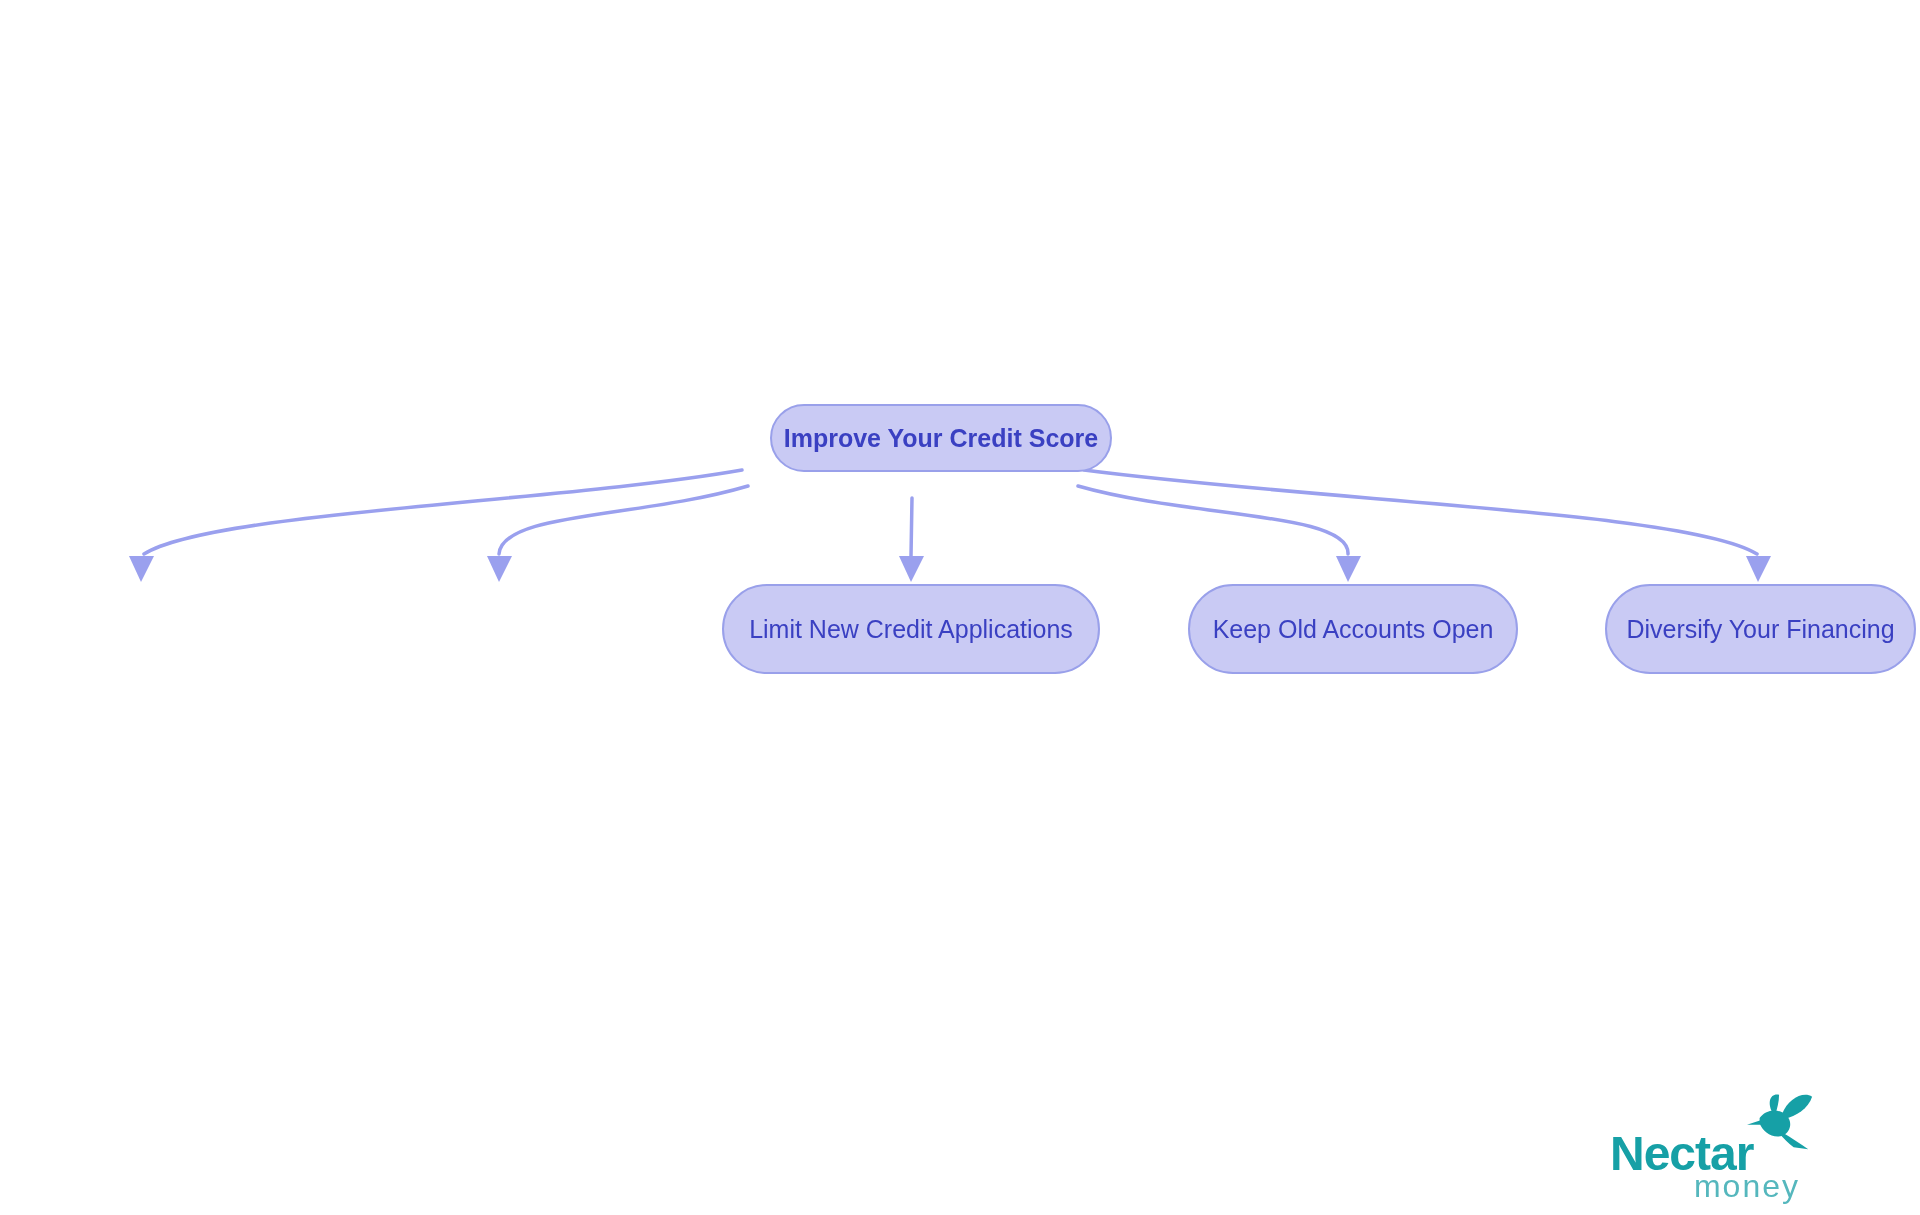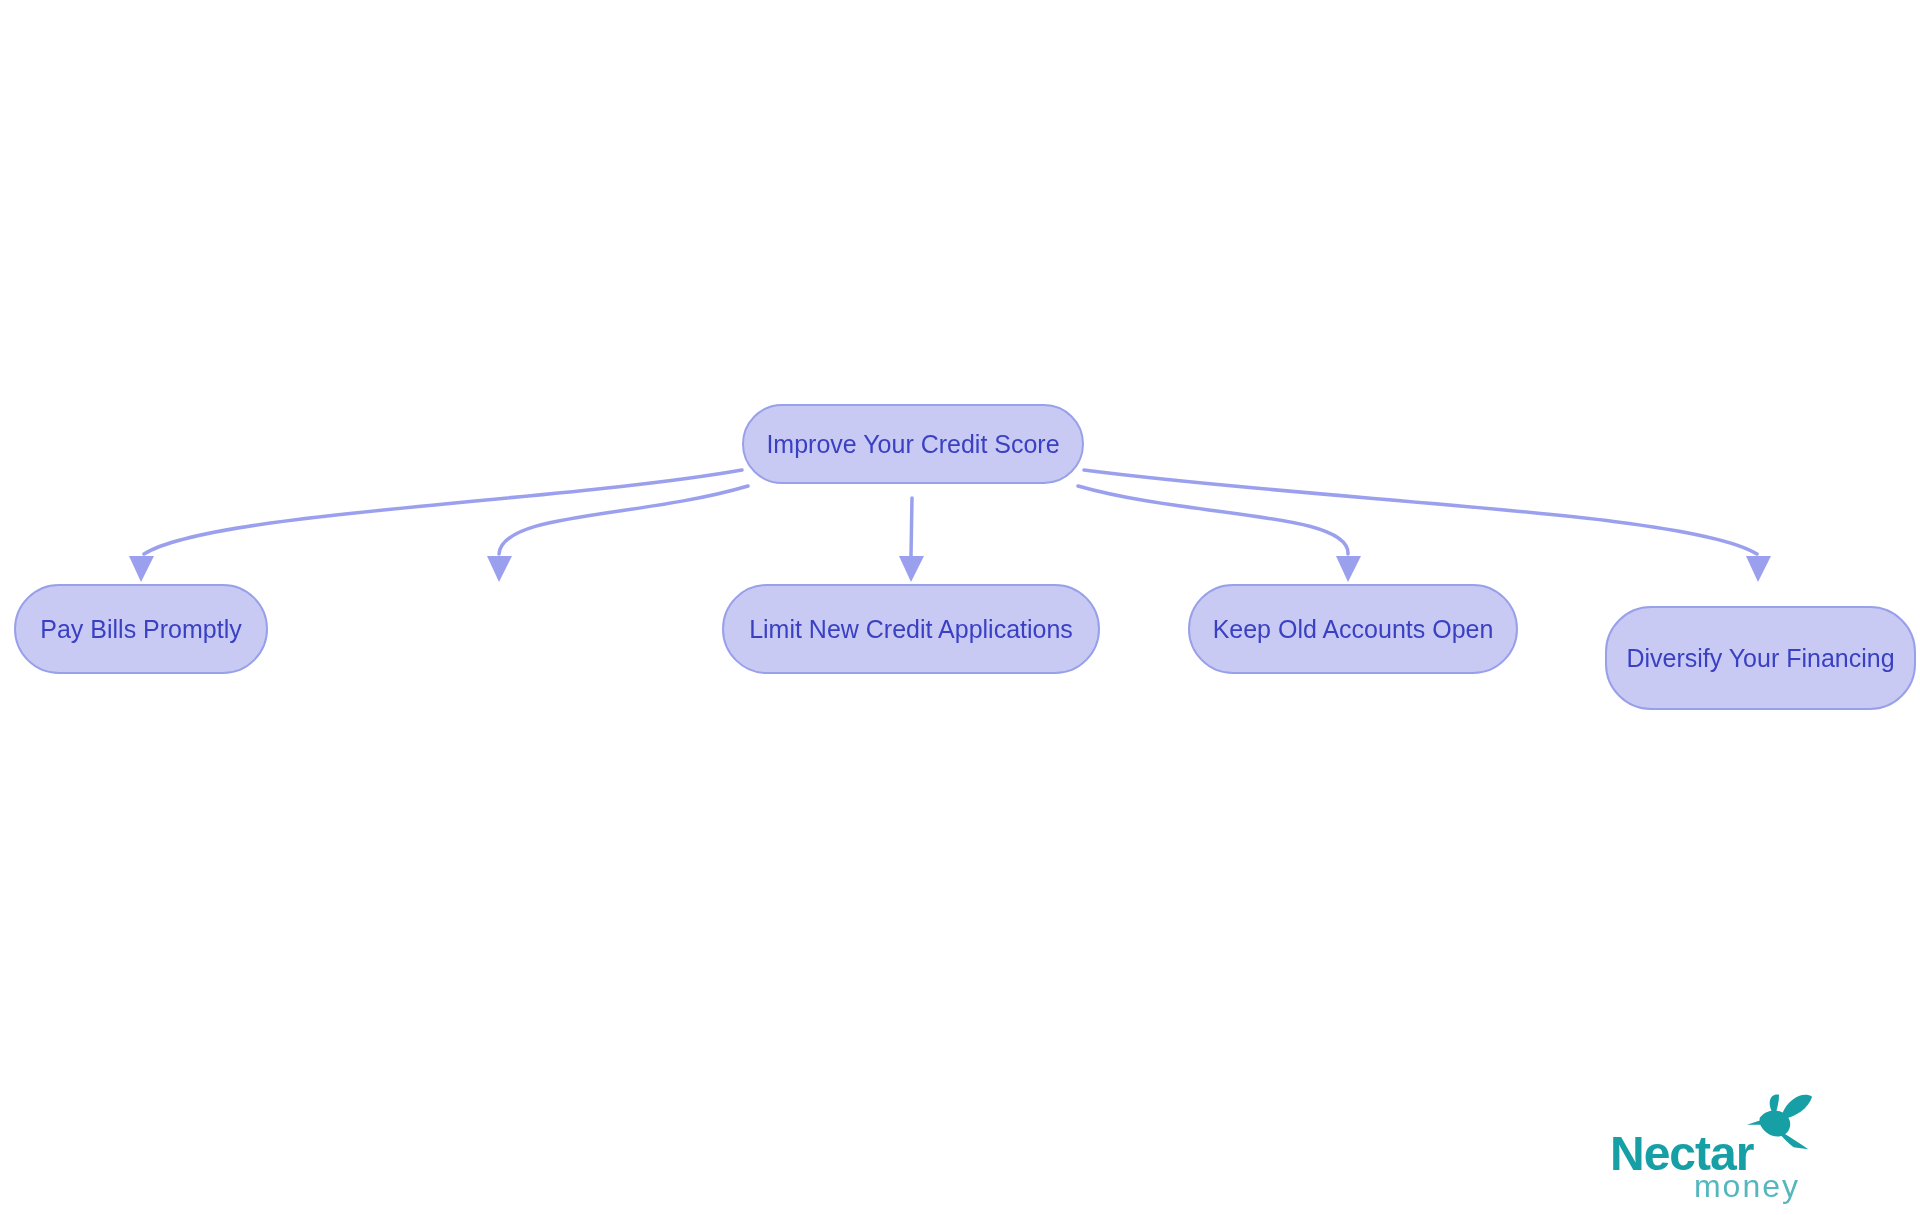--- a/index.html
+++ b/index.html
@@ -95,38 +95,35 @@
     <path class="edge-path" d="M 912 498 L 911 556"></path>
     <path class="edge-path" d="M 1078 486 C 1190 518, 1350 512, 1348 554"></path>
     <path class="edge-path" d="M 1084 470 C 1330 502, 1690 512, 1757 554"></path>
     <polygon class="arrowhead" points="129,556 154,556 141,582"></polygon>
     <polygon class="arrowhead" points="487,556 512,556 499,582"></polygon>
     <polygon class="arrowhead" points="899,556 924,556 911,582"></polygon>
     <polygon class="arrowhead" points="1336,556 1361,556 1348,582"></polygon>
     <polygon class="arrowhead" points="1746,556 1771,556 1758,582"></polygon>
   </svg>
 
-  <div class="node" style="left:742px; top:404px; width:342px; height:80px;">
+  <div class="node" style="left:770px; top:404px; width:342px; height:68px;font-weight:bold;">
     <span>Improve Your Credit Score</span>
   </div>
 
-  <div class="node" style="left:14px; top:584px; width:254px; height:90px;">
-    <span>Pay Bills Promptly</span>
-  </div>
 
 
   <div class="node" style="left:1188px; top:584px; width:330px; height:90px;">
     <span>Keep Old Accounts Open</span>
   </div>
 
   <div class="node" style="left:722px; top:584px; width:378px; height:90px;">
     <span>Limit New Credit Applications</span>
   </div>
 
-  <div class="node" style="left:1605px; top:584px; width:311px; height:104px;margin-top:22px;">
+  <div class="node" style="left:1605px; top:584px; width:311px; height:90px;">
     <span>Diversify Your Financing</span>
   </div>
 
   <div class="logo">
     <span class="logo-nectar">Nectar</span>
     <svg class="bird" viewBox="0 0 72 60" aria-hidden="true">
       <path d="M 1 35 L 19 29 L 19 35 Z"></path>
       <path d="M 14 28 C 20 19, 34 17, 42 26 C 48 32, 46 42, 38 46 C 28 50, 17 42, 14 33 Z"></path>
       <path d="M 28 24 C 21 12, 25 2, 34 4 C 34 12, 32 18, 30 25 Z"></path>
       <path d="M 37 24 C 43 8, 59 0, 68 6 C 64 18, 52 26, 39 29 Z"></path>

